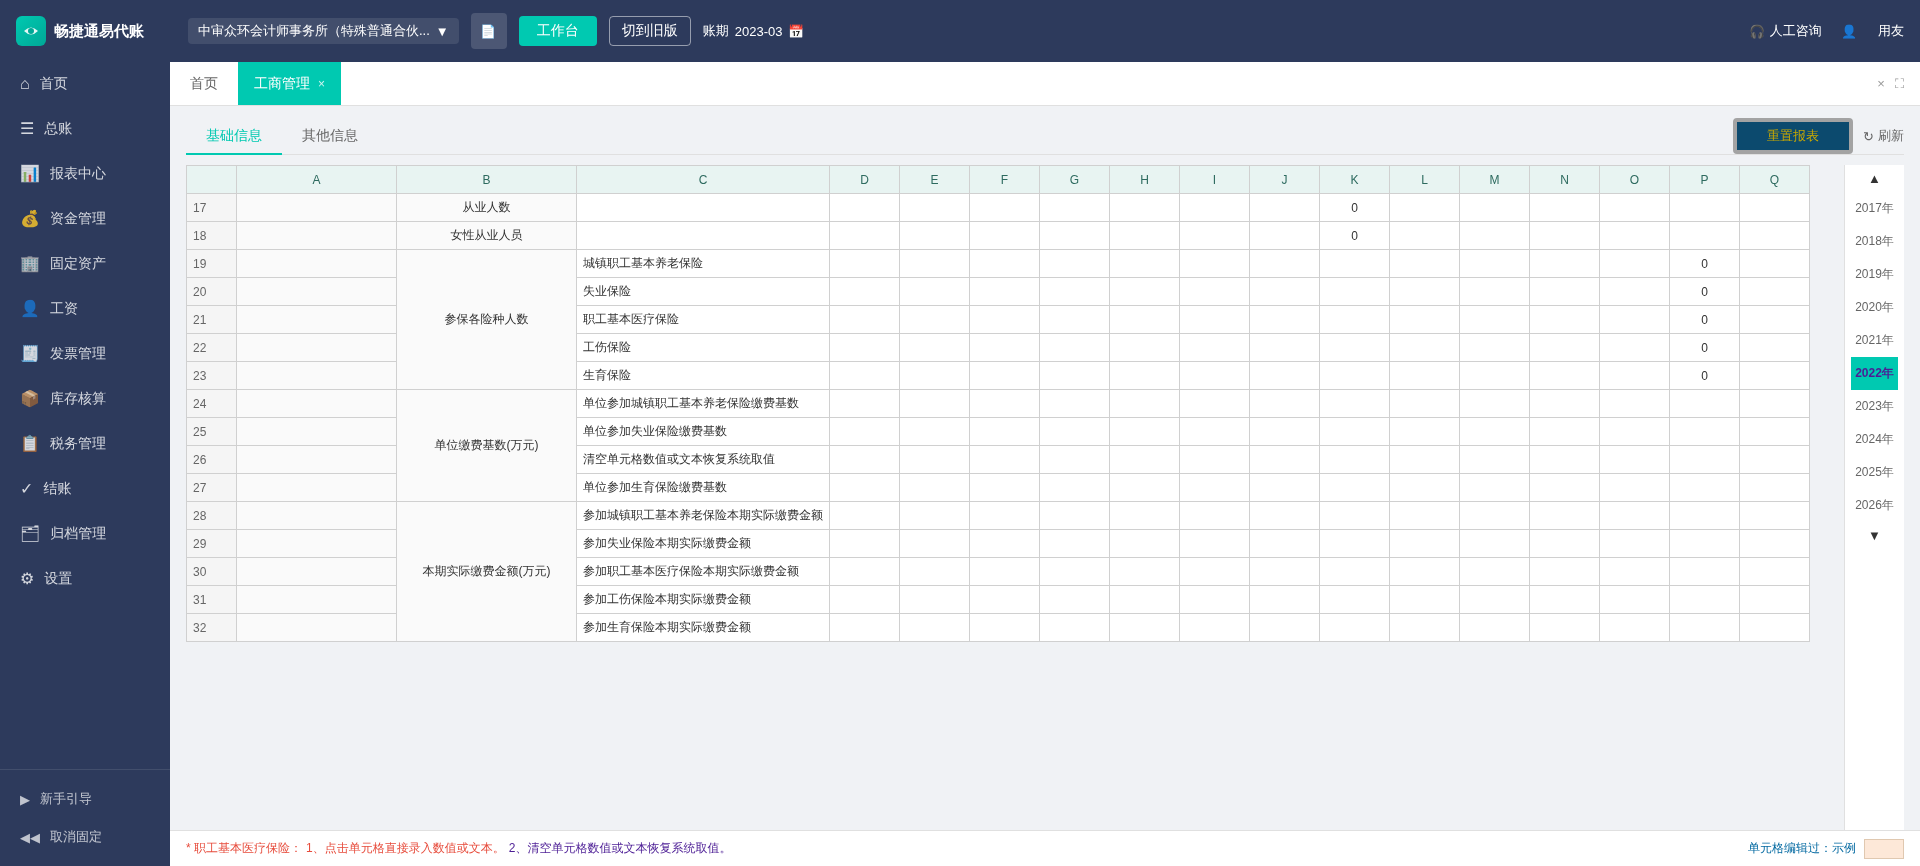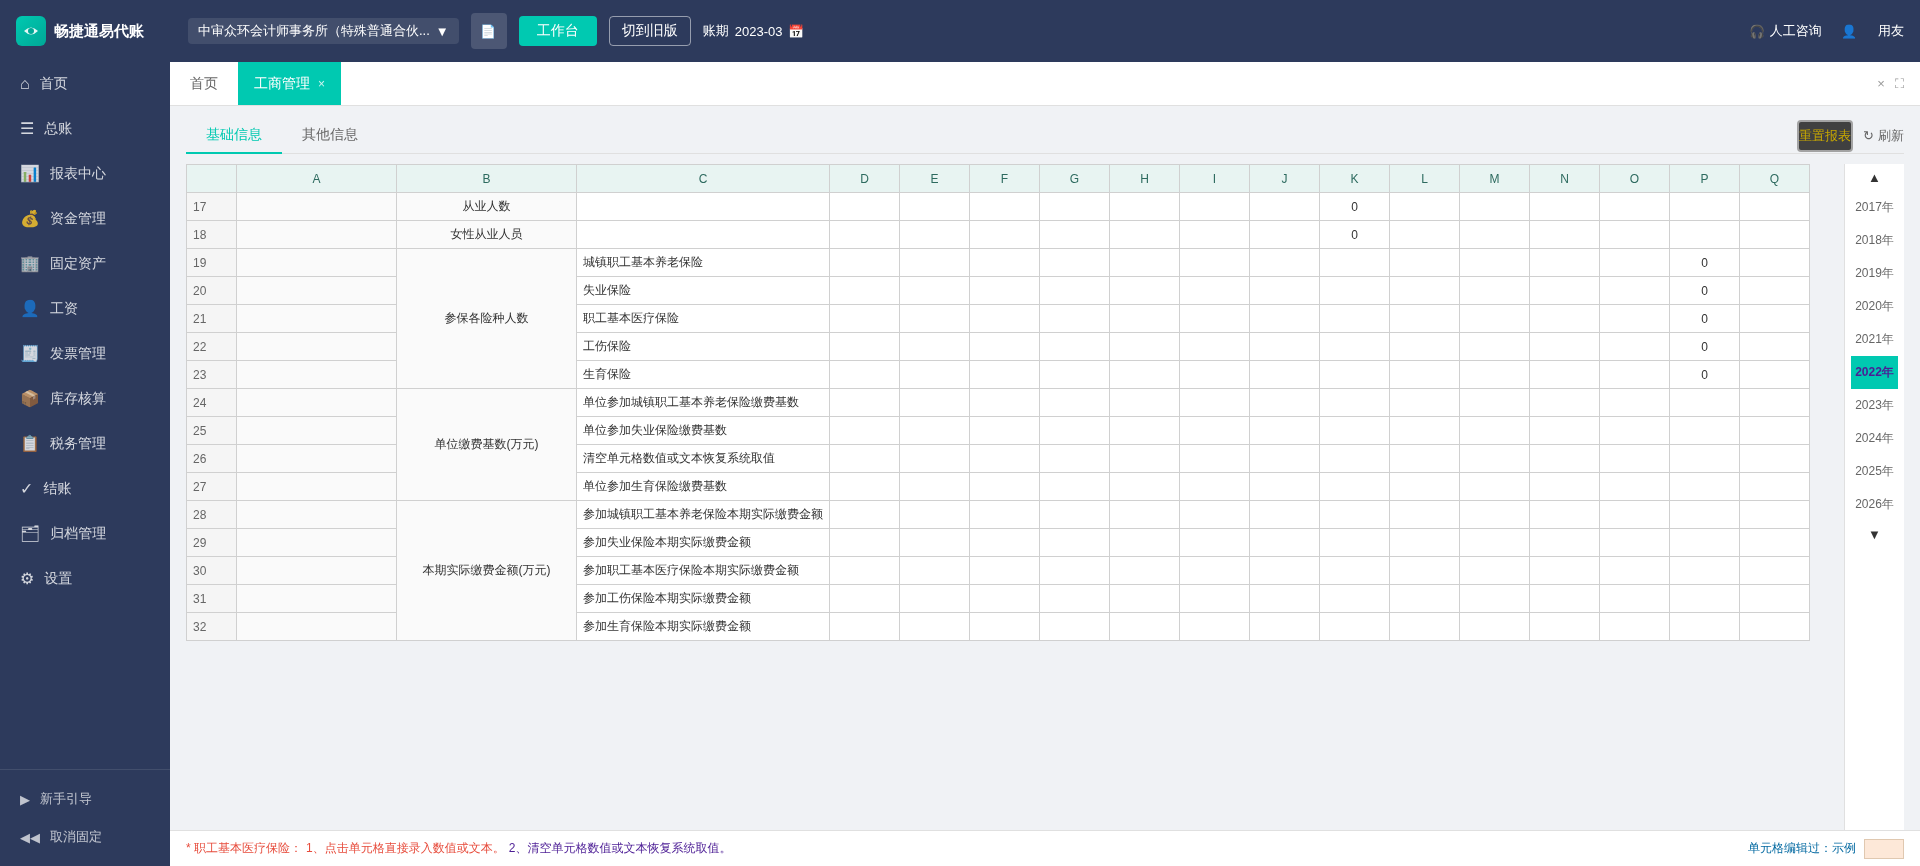--- a/index.html
+++ b/index.html
@@ -123,22 +123,22 @@
 
     
     .sub-tabs { display: flex; align-items: center; gap: 0; border-bottom: 1px solid #e0e0e0; padding-bottom: 0; margin-bottom: 10px; }
     .sub-tab {
       padding: 8px 20px; font-size: 14px; color: #666; cursor: pointer;
       border-bottom: 2px solid transparent; margin-bottom: -1px;
     }
     .sub-tab.active { color: #00c9b1; border-bottom: 2px solid #00c9b1; }
     .sub-tab-actions { margin-left: auto; display: flex; gap: 10px; align-items: center; }
     .btn-reset {
-      border: 2px solid #a3a3a3; color: #c8a800; background: #404040;
-      padding: 5px 0; border-radius: 4px; cursor: pointer; font-size: 13px;
+      border: 4px solid #a3a3a3; color: #c8a800; background: #0c4a6e;
+      padding: 5px 30px; border-radius: 4px; cursor: pointer; font-size: 13px;
     }
     .btn-refresh {
       border: none; background: none; color: #666; cursor: pointer; font-size: 13px;
       display: flex; align-items: center; gap: 4px;
     }
 
     
     .sheet-wrapper { flex: 1; display: flex; overflow: hidden; }
     .sheet-container { flex: 1; overflow: auto; position: relative; }
     .sheet-container::-webkit-scrollbar { width: 10px; height: 10px; }

